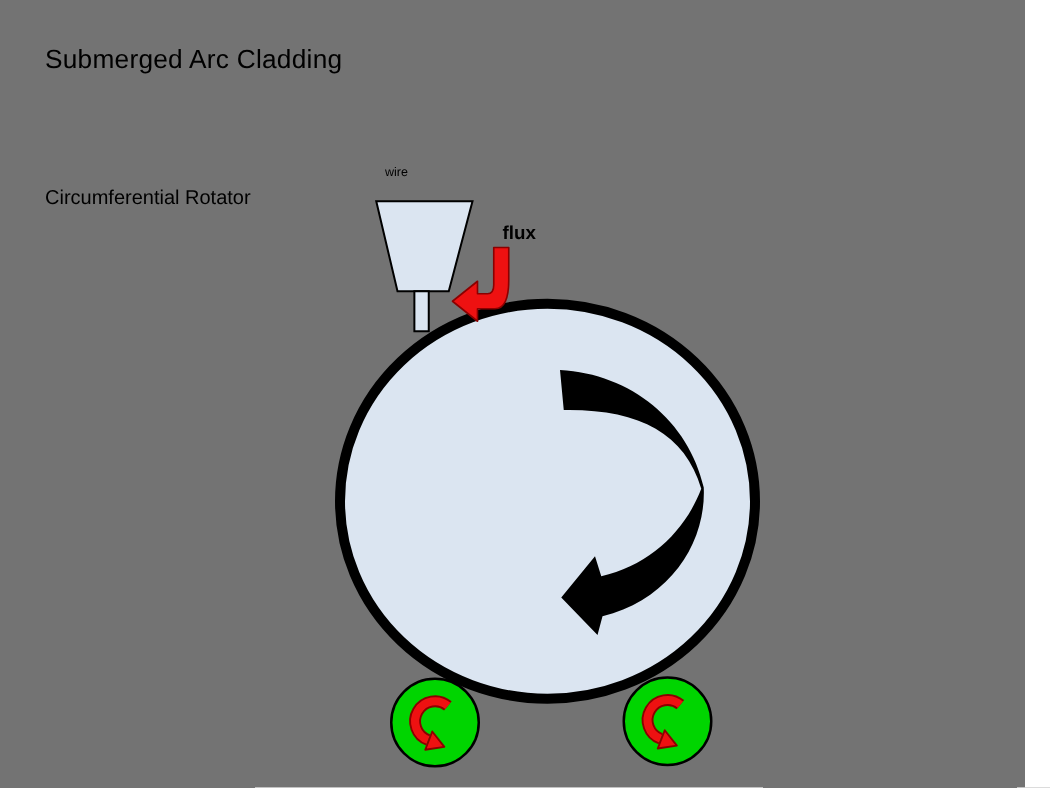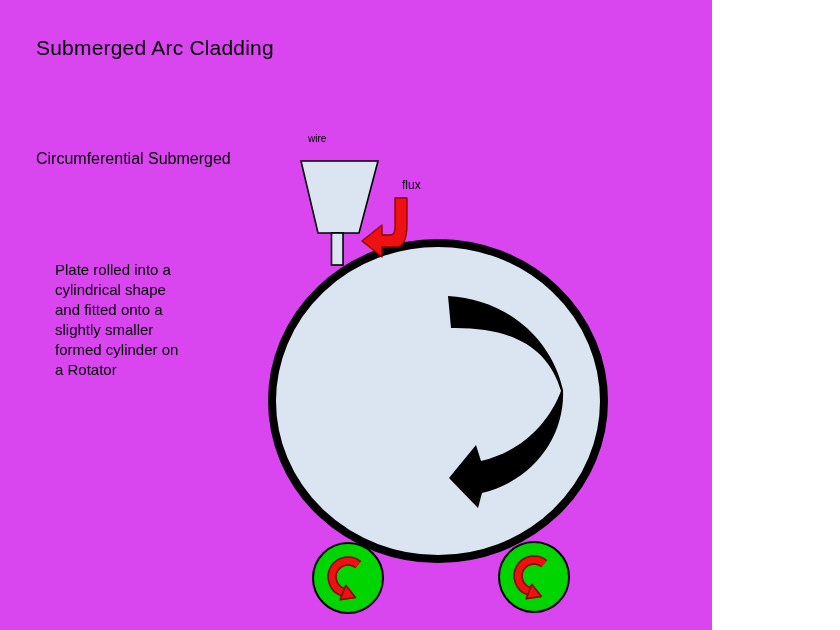--- a/index.html
+++ b/index.html
@@ -2,23 +2,23 @@
 <html><head>
 <meta charset="utf-8">
 <style>
   html, body {
     margin: 0;
     padding: 0;
     background: #ffffff;
   }
   #canvas {
     position: relative;
-    width: 712px;
+    width: 820px;
     height: 630px;
-    background: #d946ef;
+    background: #737373;
     overflow: hidden;
     font-family: "Liberation Sans", "DejaVu Sans", sans-serif;
     color: #000000;
   }
   #diagram-svg {
     position: absolute;
     left: 0;
     top: 0;
     width: 840px;
     height: 630px;
@@ -40,21 +40,22 @@
     font-size: 16px;
   }
   #wire-label {
     left: 308px;
     top: 133px;
     font-size: 10px;
   }
   #flux-label {
     left: 402px;
     top: 178px;
-    font-size: 12px;
+    font-size: 15px;
+    font-weight: bold;
   }
   #note-text {
     left: 55px;
     top: 260px;
     font-size: 15px;
     line-height: 20px;
     white-space: pre-line;
   }
 </style>
 </head>
@@ -101,26 +102,20 @@
              L 362 241
              L 382 225
              L 382 235
              L 390 235
              Q 395 235 395 228
              Z" fill="#ee1111"></path>
   </svg>
 
   <div id="page-title" class="txt">Submerged Arc Cladding</div>
 
-  <div id="subtitle" class="txt">Circumferential Submerged</div>
+  <div id="subtitle" class="txt">Circumferential Rotator</div>
 
   <div id="wire-label" class="txt">wire</div>
 
   <div id="flux-label" class="txt">flux</div>
 
-  <div id="note-text" class="txt">Plate rolled into a
-cylindrical shape
-and fitted onto a
-slightly smaller
-formed cylinder on
-a Rotator</div>
 
 </div>
 
 </body></html>

